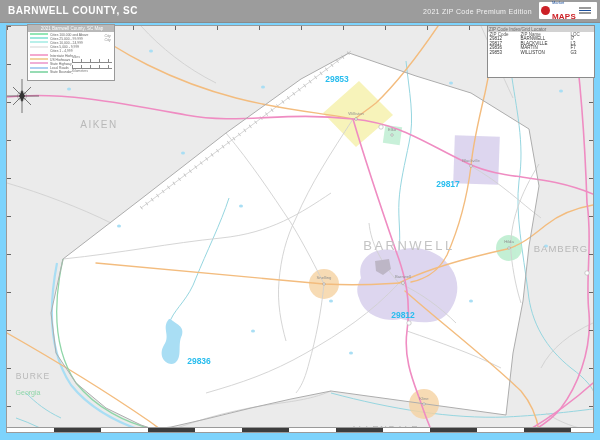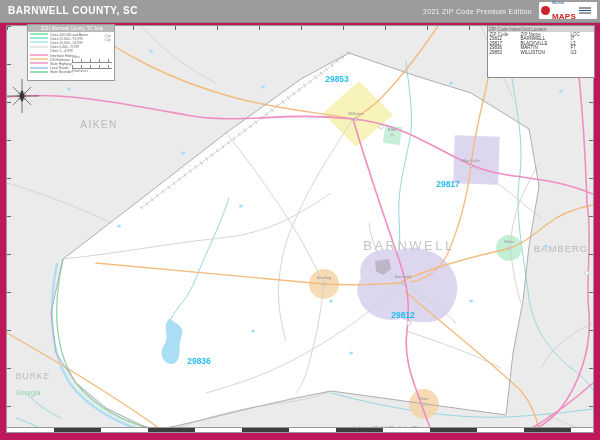--- a/index.html
+++ b/index.html
@@ -1,16 +1,16 @@
 <!DOCTYPE html>
 <html><head>
 <meta charset="utf-8">
 <style>
   html,body{margin:0;padding:0;background:#fff;}
-  #page{position:relative;width:600px;height:440px;background:#be185d;overflow:hidden;
+  #page{position:relative;width:600px;height:440px;background:#7dd3fc;overflow:hidden;
         font-family:"Liberation Sans",sans-serif;}
   
   #header{position:absolute;left:0;top:0;width:600px;height:22px;background:#9c9c9c;
           border-bottom:1px solid #8a8a8a;}
   #title{position:absolute;left:8px;top:5px;color:#fff;font-size:10px;font-weight:bold;
          letter-spacing:.5px;}
   #edition{position:absolute;right:68px;top:8px;color:#f2f2f2;font-size:7px;letter-spacing:.3px;}
   #logo{position:absolute;right:3px;top:2px;width:58px;height:17px;background:#fff;
         border-radius:1px;display:flex;align-items:center;padding:0 2px;box-sizing:border-box;}
   .logo-glyph{width:9px;height:9px;border-radius:50%;background:#cc2127;margin-right:2px;flex:0 0 auto;}

